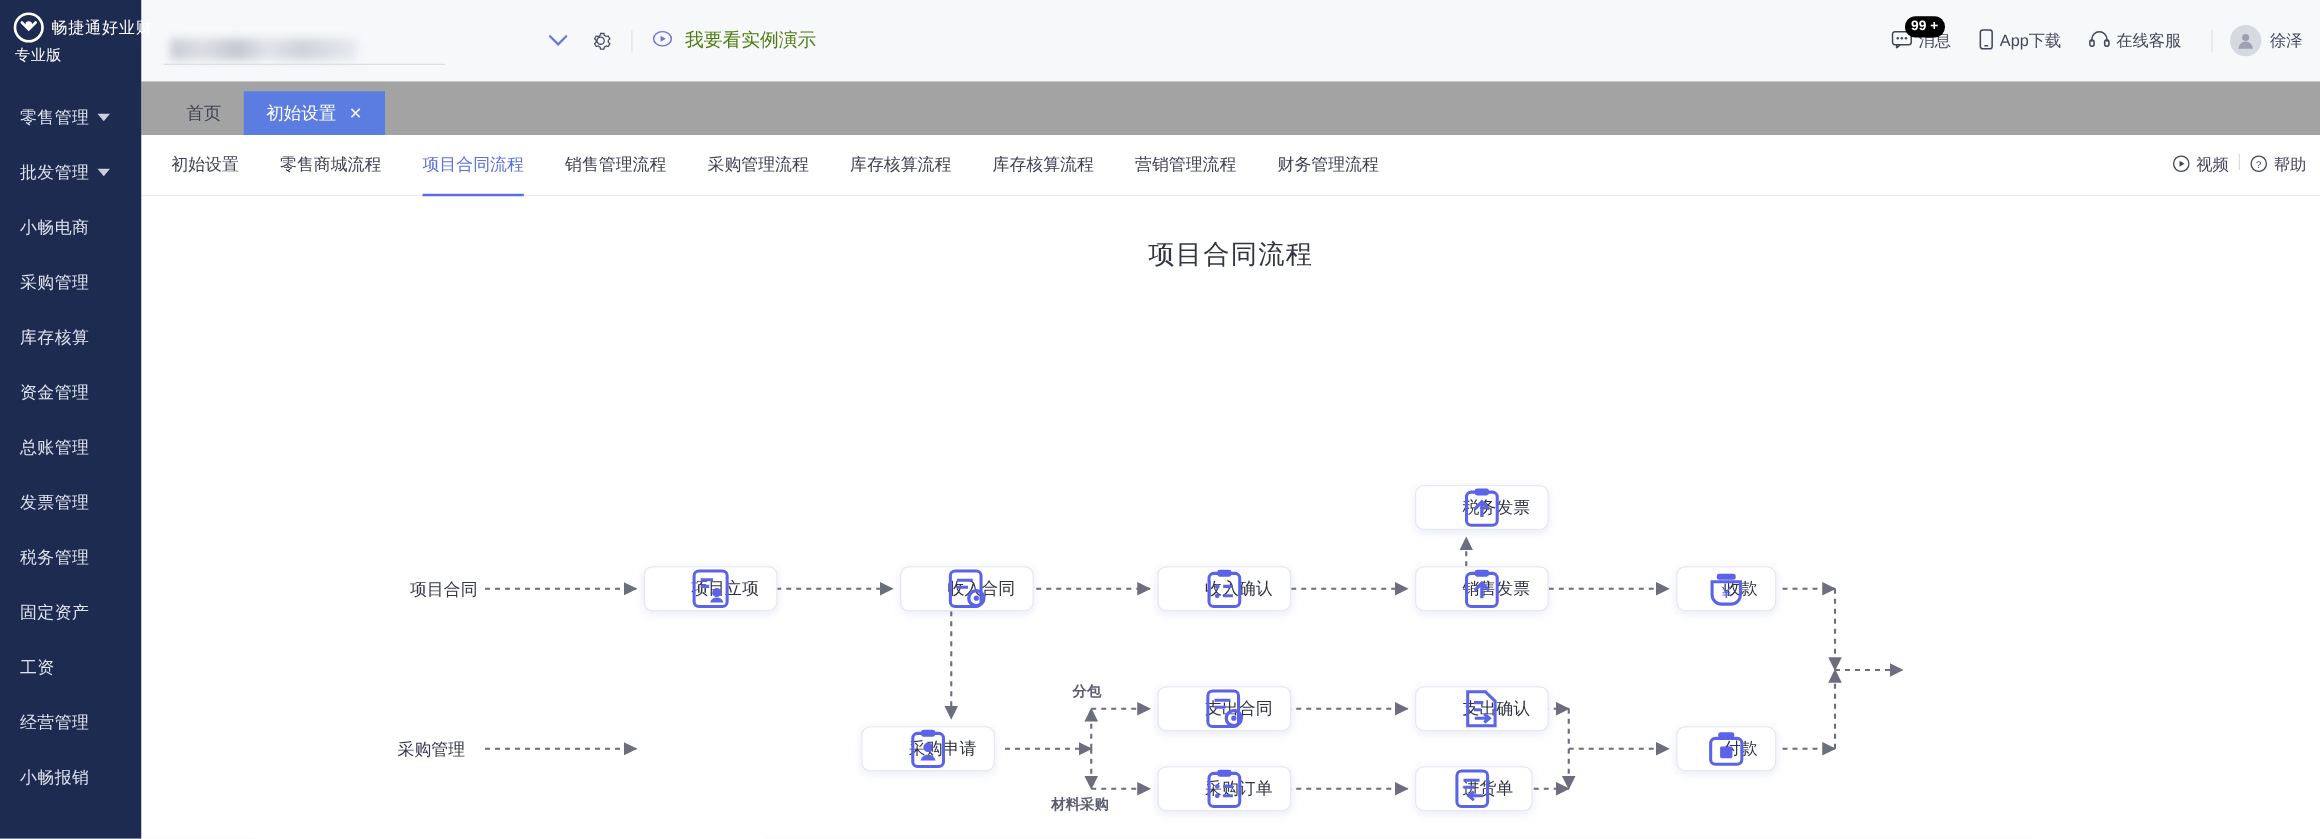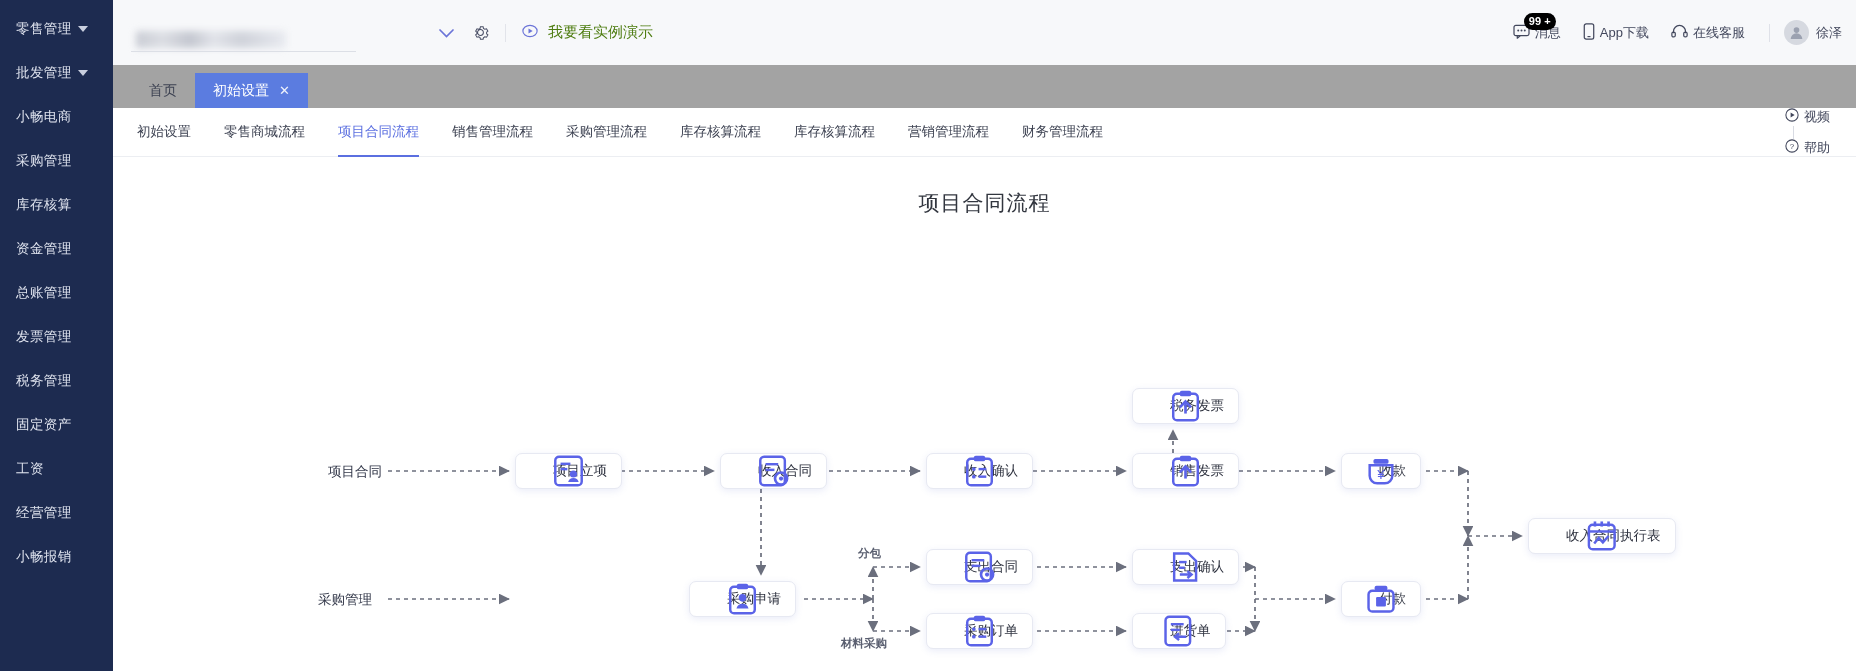--- a/index.html
+++ b/index.html
@@ -63,21 +63,21 @@
   .btab { height:35px; display:flex; align-items:center; padding:0 18px; font-size:14px; color:#3d4252; cursor:pointer; }
   .btab.active { background:#5b7ce0; color:#fff; }
   .btab .x { margin-left:10px; font-size:13px; opacity:.9; }
 
   
   .card { flex:1; background:#fff; margin:0 0 0 0; position:relative; overflow:hidden; }
   .subtabs { height:49px; display:flex; align-items:center; border-bottom:1px solid #eceef2; padding-left:24px; position:relative; }
   .stab { font-size:13.5px; color:#3d4252; padding:0 0 0 0; margin-right:33px; cursor:pointer; position:relative; height:49px; display:flex; align-items:center; white-space:nowrap; }
   .stab.active { color:#5b6fe0; }
   .stab.active:after { content:""; position:absolute; left:0; right:0; bottom:0; height:2px; background:#5b6fe0; }
-  .subtabs-right { margin-left:auto; display:flex; align-items:flex-start; padding-right:26px; gap:0;flex-direction:column; }
+  .subtabs-right { margin-left:auto; display:flex; align-items:flex-start; padding-right:11px; gap:0; }
   .srlink { display:flex; align-items:center; gap:5px; font-size:13px; color:#42475c; cursor:pointer; white-space:nowrap; }
   .sr-sep { width:1px; height:13px; background:#d8dbe3; margin:0 8px; }
 
   .diagram-title { text-align:center; font-size:21px; color:#32363f; margin-top:32px; letter-spacing:1px; }
 
   
   .canvas { position:absolute; left:0; top:50px; width:1743px; height:560px; }
   .canvas svg { position:absolute; left:0; top:0; width:100%; height:100%; pointer-events:none; }
 
   .node {
@@ -89,20 +89,33 @@
   .node .ico { width:18px; height:18px; flex:0 0 18px; display:flex; align-items:center; justify-content:center; }
   .rowlabel { position:absolute; font-size:13.5px; color:#33384a; white-space:nowrap; }
   .edgelabel { position:absolute; font-size:11.5px; color:#5a5f70; white-space:nowrap;font-weight:bold; }
 </style>
 </head>
 <body>
 
 <div class="app">
 
   <div class="sidebar">
+    <div class="logo-wrap">
+      <div class="logo-row">
+        <span class="logo-mark">
+          <svg viewBox="0 0 26 26" width="26" height="26">
+            <path d="M13 2 C6.9 2 2 6.9 2 13 C2 19.1 6.9 24 13 24 C19.1 24 24 19.1 24 13 C24 6.9 19.1 2 13 2 Z" fill="none" stroke="#ffffff" stroke-width="2.1"></path>
+            <path d="M7.5 9 L13 14.5 L18.5 9" fill="none" stroke="#ffffff" stroke-width="2.1" stroke-linecap="round"></path>
+            <circle cx="13" cy="10.5" r="2.6" fill="#ffffff"></circle>
+          </svg>
+        </span>
+        <span class="logo-text">畅捷通好业财</span>
+      </div>
+      <div class="logo-sub">专业版</div>
+    </div>
     <div class="nav">
       <div class="nav-item">
         <span>零售管理</span>
         <i class="caret"></i>
       </div>
       <div class="nav-item">
         <span>批发管理</span>
         <i class="caret"></i>
       </div>
       <div class="nav-item">
@@ -398,33 +411,20 @@
           <span class="ico">
             <svg width="18" height="18" viewBox="0 0 18 18">
                 <path d="M3 6 h12 v5.5 a4 4 0 0 1-4 4 h-4 a4 4 0 0 1-4-4 Z" fill="none" stroke="#5b63e8" stroke-width="1.3"></path>
                 <rect x="5" y="2.6" width="8" height="2.6" rx="1" fill="#5b63e8"></rect>
                 <text x="9" y="13" font-size="7" text-anchor="middle" fill="#5b63e8" font-family="Liberation Sans, sans-serif">¥</text>
               </svg>
           </span>
           <span class="lbl">收款</span>
         </div>
 
-        <div class="node" style="left:1415px;top:360px">
-          <span class="ico">
-            <svg width="18" height="18" viewBox="0 0 18 18">
-                <rect x="2.2" y="3" width="13.6" height="13" rx="2" fill="none" stroke="#5b63e8" stroke-width="1.3"></rect>
-                <line x1="2.2" y1="6.6" x2="15.8" y2="6.6" stroke="#5b63e8" stroke-width="1.3"></line>
-                <line x1="5.4" y1="1.3" x2="5.4" y2="4" stroke="#5b63e8" stroke-width="1.4"></line>
-                <line x1="9" y1="1.3" x2="9" y2="4" stroke="#5b63e8" stroke-width="1.4"></line>
-                <line x1="12.6" y1="1.3" x2="12.6" y2="4" stroke="#5b63e8" stroke-width="1.4"></line>
-                <path d="M5 13 L7.4 10 L9.6 12.4 L12.6 9" fill="none" stroke="#5b63e8" stroke-width="1.3"></path>
-              </svg>
-          </span>
-          <span class="lbl">收入合同执行表</span>
-        </div>
 
         <div class="node" style="left:576px;top:423px">
           <span class="ico">
             <svg width="18" height="18" viewBox="0 0 18 18">
                 <rect x="2.5" y="2.5" width="13" height="14" rx="2" fill="none" stroke="#5b63e8" stroke-width="1.3"></rect>
                 <rect x="6" y="0.9" width="6" height="3" rx="1" fill="#5b63e8"></rect>
                 <circle cx="9" cy="8.4" r="2" fill="#5b63e8"></circle>
                 <path d="M5.8 14 a3.3 3.3 0 0 1 6.4 0 Z" fill="#5b63e8"></path>
               </svg>
           </span>

